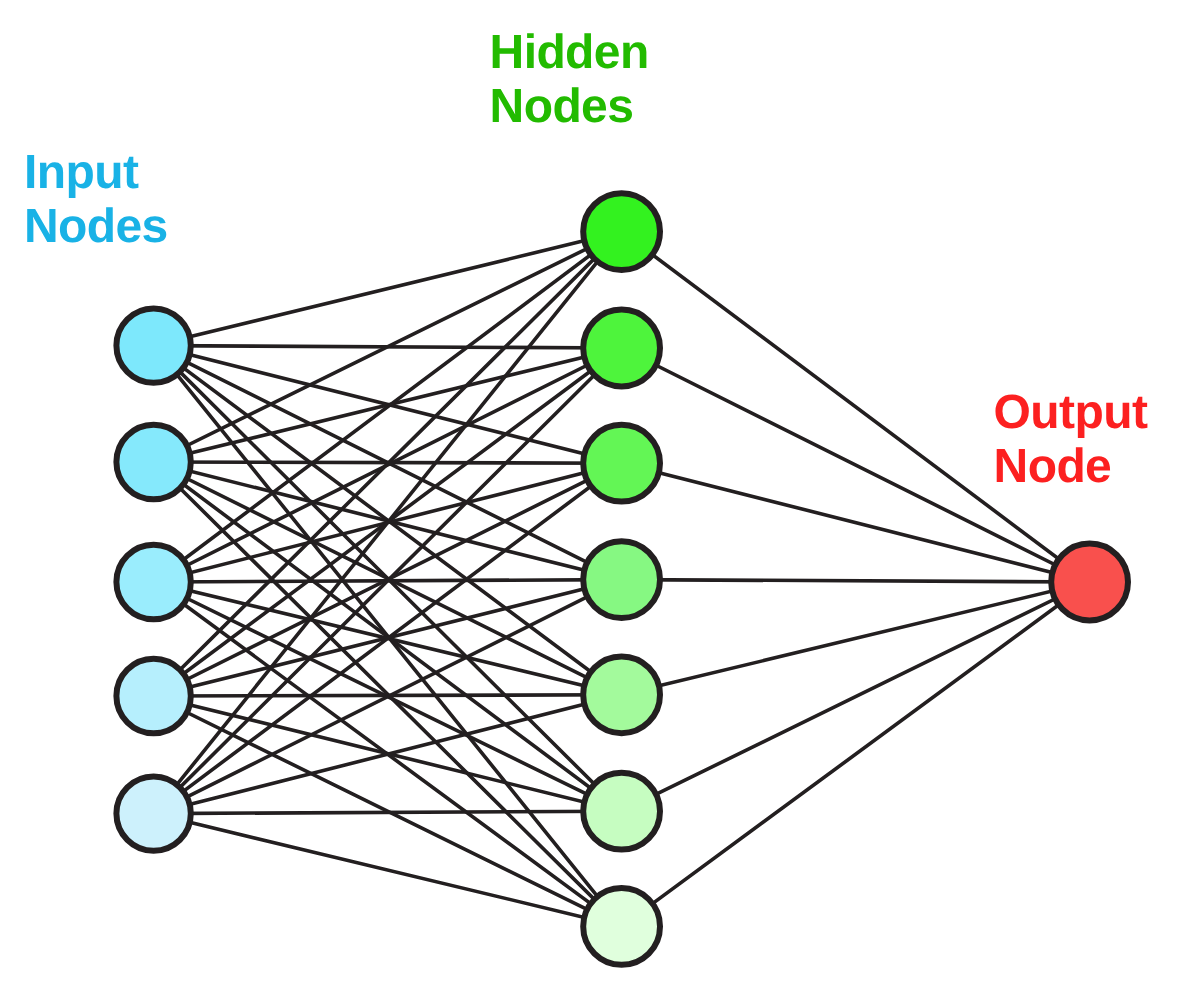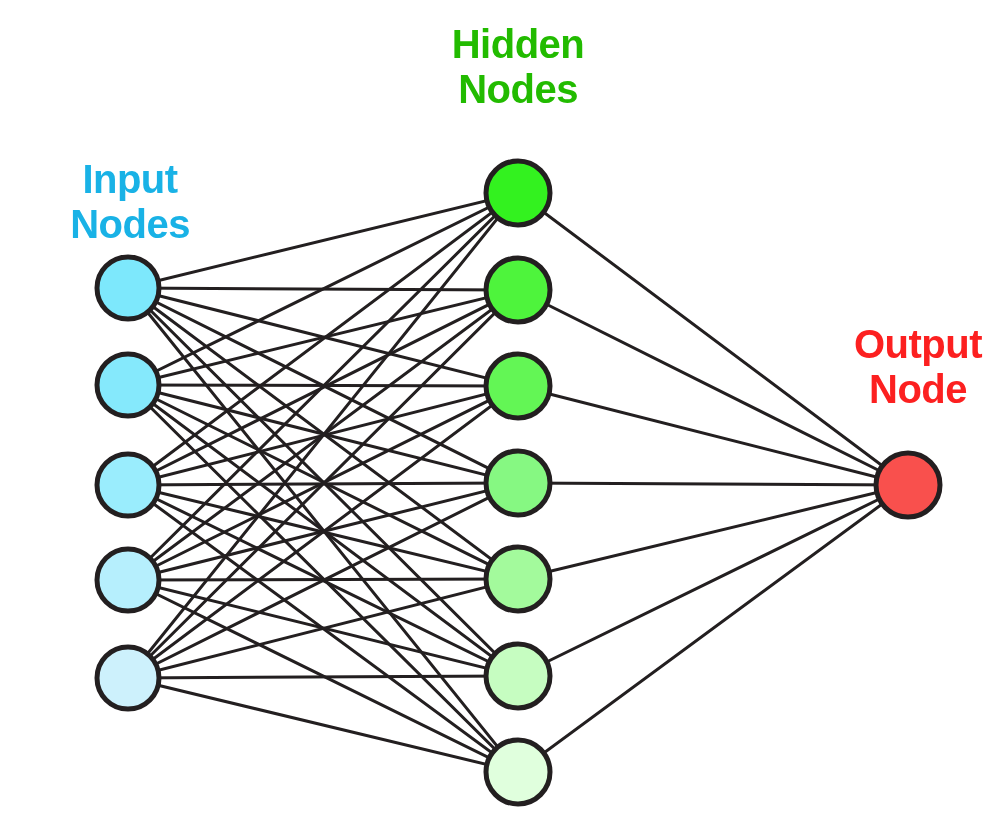--- a/index.html
+++ b/index.html
@@ -27,21 +27,20 @@
     width: 1000px;
     height: 838px;
     display: block;
   }
   .layer-label {
     position: absolute;
     font-family: "Liberation Sans", sans-serif;
     font-weight: bold;
     font-size: 40px;
     line-height: 1.12;
-    text-align: center;
     white-space: pre-line;
     letter-spacing: -0.5px;
   }
   #label-input {
     left: 20px;
     top: 122px;
     width: 220px;
   }
   #label-hidden {
     left: 408px;
@@ -120,21 +119,21 @@
         <circle cx="518" cy="483" r="32" fill="#86f882" stroke="#231f20" stroke-width="5"></circle>
         <circle cx="518" cy="579" r="32" fill="#a3fa9c" stroke="#231f20" stroke-width="5"></circle>
         <circle cx="518" cy="676" r="32" fill="#c6fdc1" stroke="#231f20" stroke-width="5"></circle>
         <circle cx="518" cy="772" r="32" fill="#e0ffdd" stroke="#231f20" stroke-width="5"></circle>
       </g>
     <g id="nodes-output">
         <circle cx="908" cy="485" r="32" fill="#f9504d" stroke="#231f20" stroke-width="5"></circle>
       </g>
   </svg>
 
-  <div class="layer-label" id="label-input" style="color: rgb(25, 178, 230); margin-top: 35px;">Input
+  <div class="layer-label" id="label-input" style="color: rgb(25, 178, 230);">Input
 Nodes</div>
 
   <div class="layer-label" id="label-hidden" style="color: rgb(34, 187, 0);">Hidden
 Nodes</div>
 
   <div class="layer-label" id="label-output" style="color: rgb(252, 32, 32);">Output
 Node</div>
 
 </div>
 

